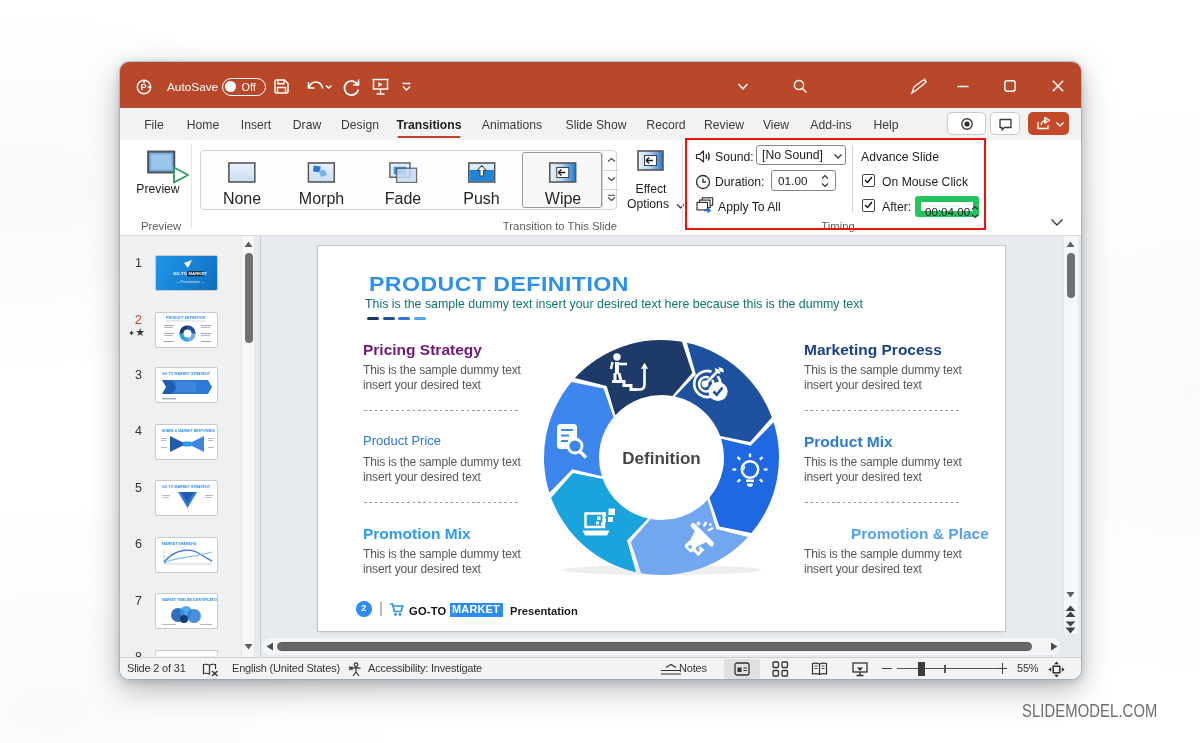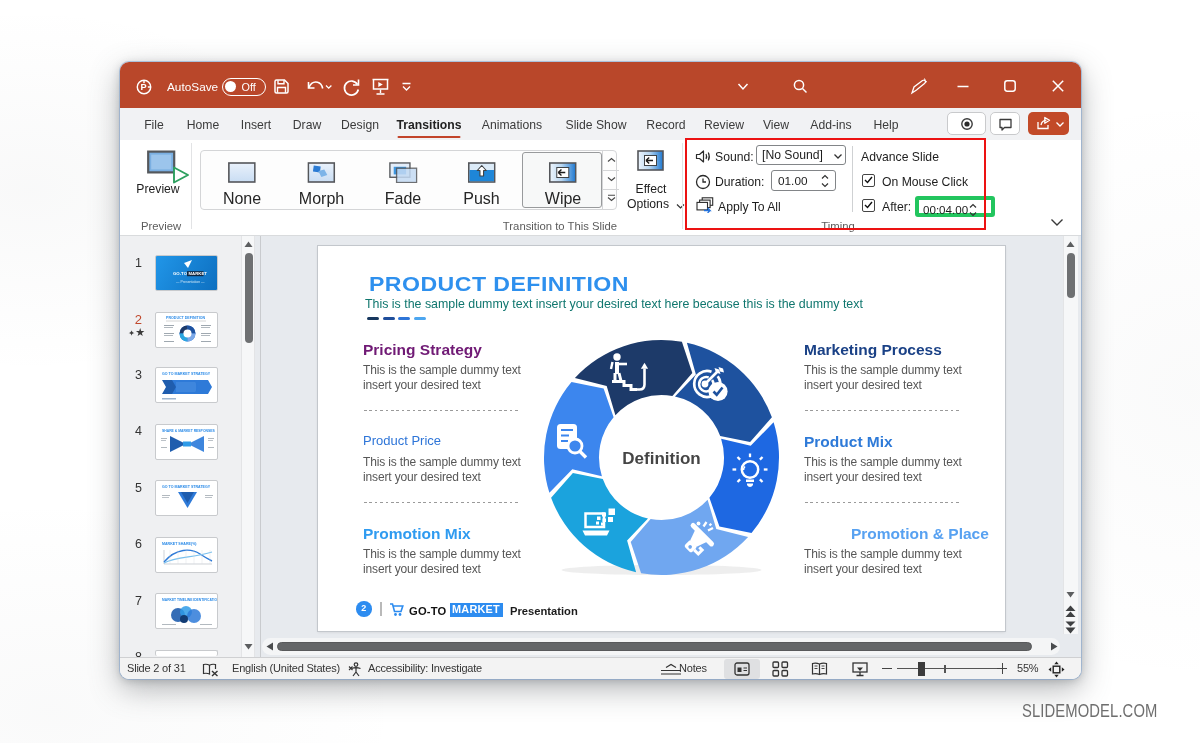--- a/index.html
+++ b/index.html
@@ -293,21 +293,21 @@
             <path d="M1 4 L3.5 6.5 L8 1" fill="none" stroke="#111" stroke-width="1.4"></path>
           </svg>
       </div>
       <div class="rtext" style="left:762px;top:34.5px">On Mouse Click</div>
       <div class="abs" style="left:742px;top:59px;width:13px;height:13px;border:1.5px solid #454545;border-radius:2px;background:#fff;">
         <svg class="abs" style="left:1px;top:1px" width="9" height="8" viewBox="0 0 9 8">
             <path d="M1 4 L3.5 6.5 L8 1" fill="none" stroke="#111" stroke-width="1.4"></path>
           </svg>
       </div>
       <div class="rtext" style="left:762px;top:59.5px">After:</div>
-      <div class="abs" style="left:795px;top:55.5px;width:80px;height:21px;border:4px solid #22c55e;border-radius:3px;background:#fff;">
+      <div class="abs" style="left:795px;top:55.5px;width:64px;height:21px;border:6px solid #22c55e;border-radius:3px;background:#fff;">
         <div class="rtext" style="left:4px;top:3px;font-size:11.6px;">00:04.00</div>
         <svg class="abs" style="left:49px;top:3px" width="10" height="6" viewBox="0 0 10 6">
             <path d="M2 4.5 L5 1.5 L8 4.5" fill="none" stroke="#333" stroke-width="1.2"></path>
           </svg>
         <svg class="abs" style="left:49px;top:11px" width="10" height="6" viewBox="0 0 10 6">
             <path d="M2 1.5 L5 4.5 L8 1.5" fill="none" stroke="#333" stroke-width="1.2"></path>
           </svg>
       </div>
       <div class="glabel" style="left:440px;top:80px">Transition to This Slide</div>
       <div class="glabel" style="left:718px;top:80px">Timing</div>

